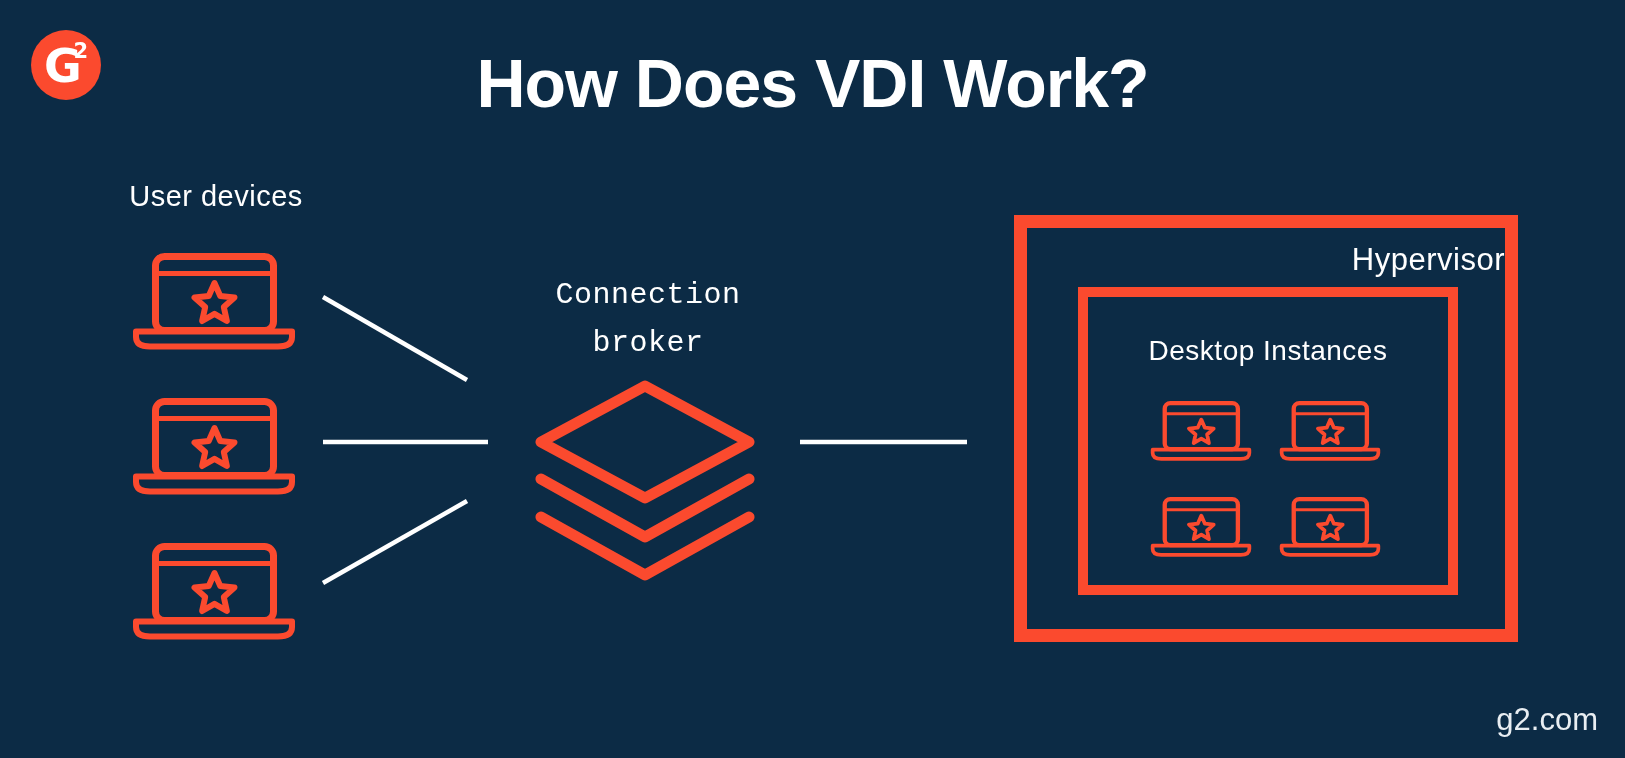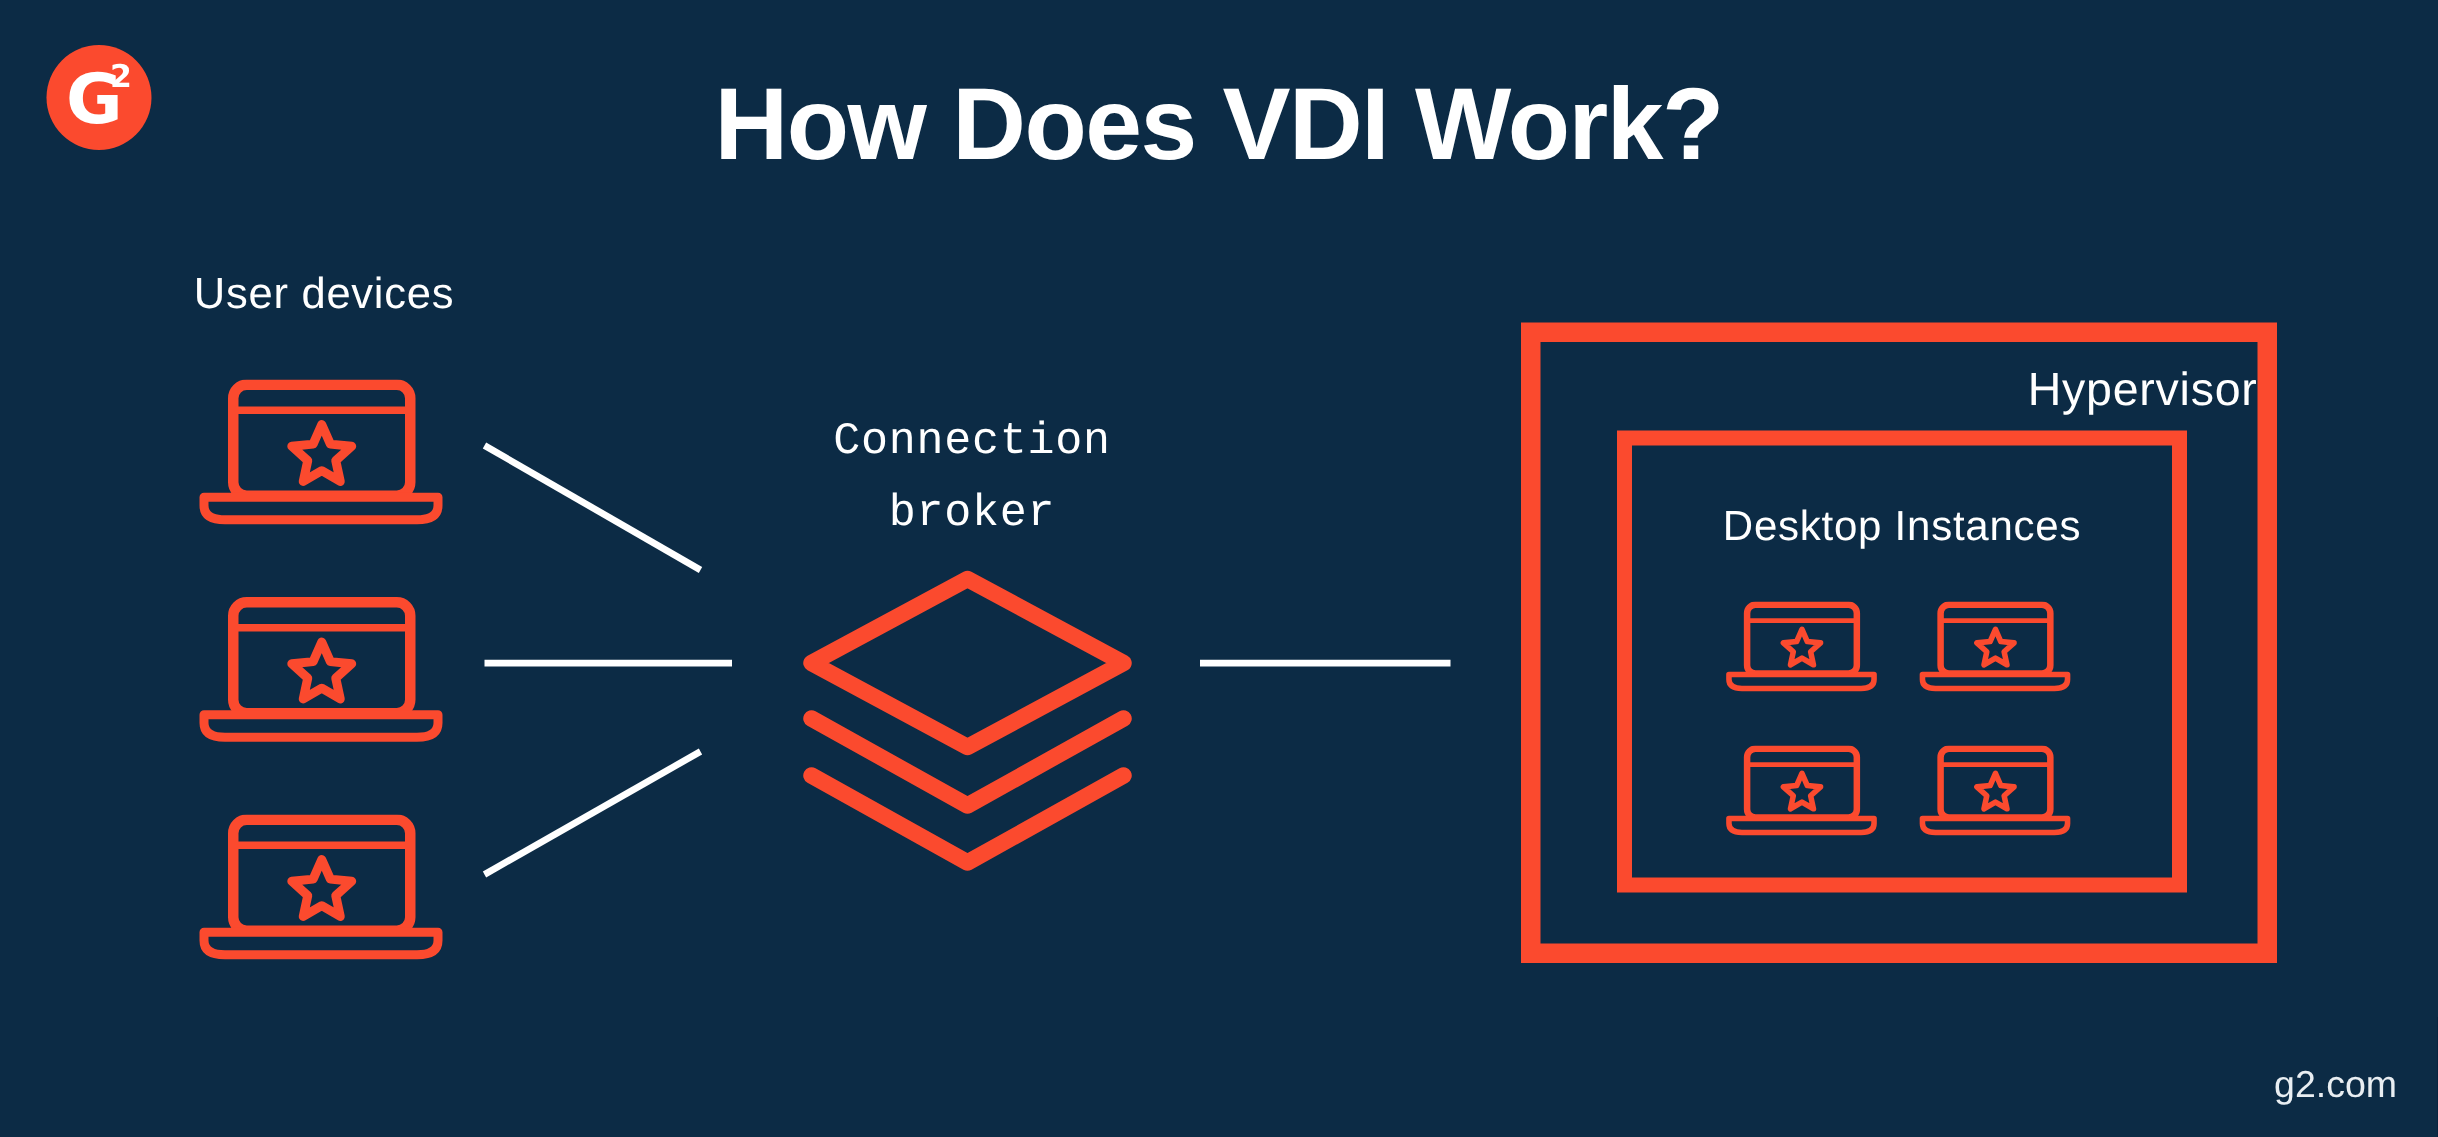--- a/index.html
+++ b/index.html
@@ -66,21 +66,21 @@
     position:absolute;left:1014px;top:215px;width:504px;height:427px;
     border:13px solid var(--accent);
   }
   .inst-box{
     position:absolute;left:1078px;top:287px;width:380px;height:308px;
     border:10px solid var(--accent);
   }
   
   .watermark{
     position:absolute;right:27px;bottom:20px;
-    font-size:25px;color:var(--watermark-text);
+    font-size:31px;color:var(--watermark-text);
   }
 </style>
 </head>
 <body>
 
 <div class="canvas">
 
   <div class="logo">
     <span class="g">G</span>
     <span class="two">2</span>

